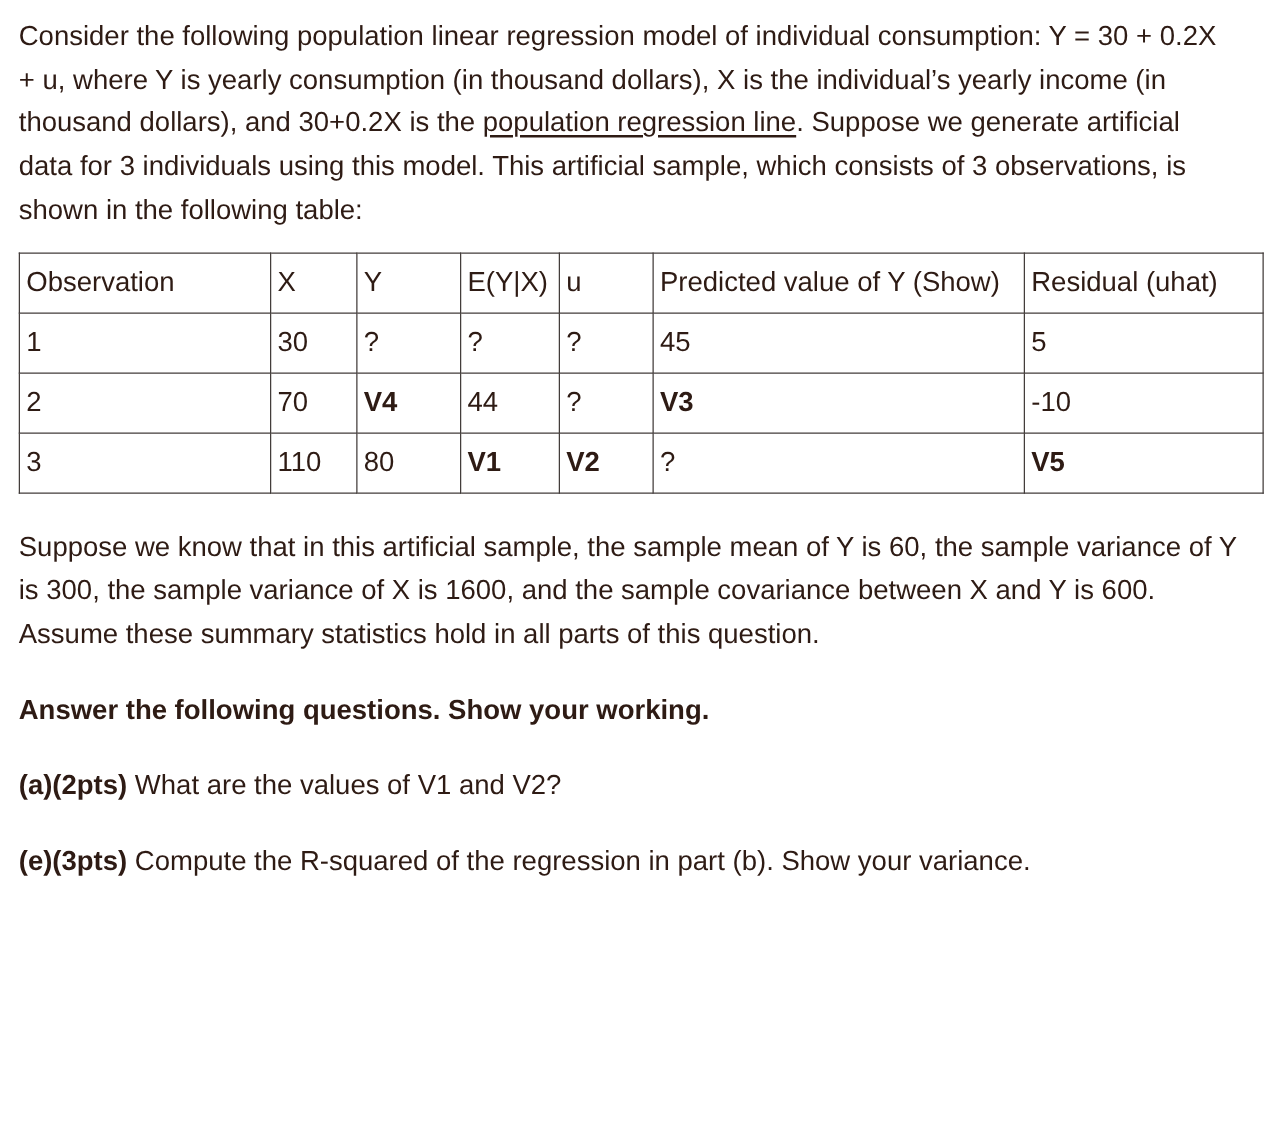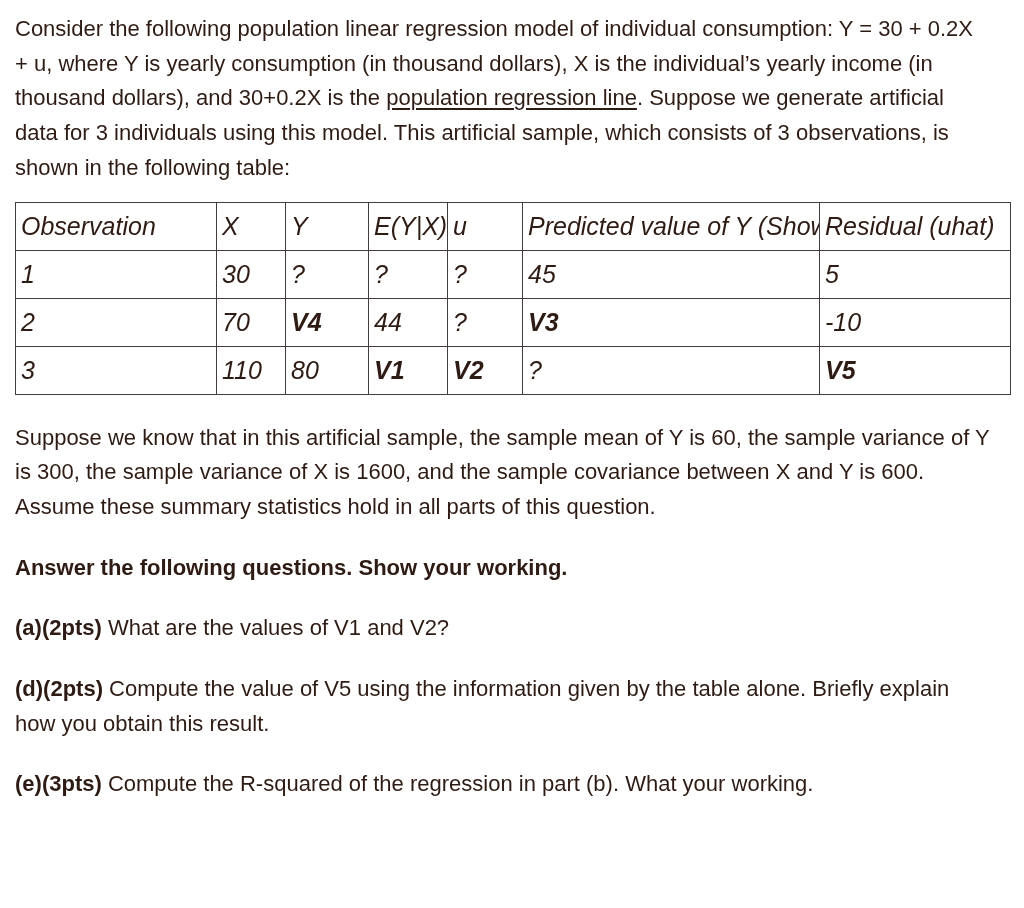--- a/index.html
+++ b/index.html
@@ -37,25 +37,24 @@
   }
   table.data-table th,
   table.data-table td {
     border: 1.5px solid #433d3b;
     box-sizing: border-box;
     height: 48px;
     padding: 2px 4px 2px 5px;
     font-weight: normal;
     text-align: left;
     vertical-align: middle;
-    font-size: 25px;
+    font-size: 22px;
     line-height: 26px;
     overflow: hidden;
     white-space: nowrap;
-    font-style: italic;
   }
   table.data-table td.b { font-weight: bold; }
 </style>
 </head>
 <body>
 
 <div class="page">
 
   <p class="para"><span>Consider the following population linear regression model of individual consumption: Y = 30 + 0.2X
 + u, where Y is yearly consumption (in thousand dollars), X is the individual’s yearly income (in
@@ -116,18 +115,16 @@
   <p class="para">Suppose we know that in this artificial sample, the sample mean of Y is 60, the sample variance of Y
 is 300, the sample variance of X is 1600, and the sample covariance between X and Y is 600.
 Assume these summary statistics hold in all parts of this question.</p>
 
   <p class="para bold">Answer the following questions. Show your working.</p>
 
   <p class="para"><span class="bold">(a)(2pts)</span><span> What are the values of V1 and V2?</span></p>
 
 
 
-  <p class="para"><span class="bold">(d)(2pts)</span><span> Compute the value of V5 using the information given by the table alone. Briefly explain
-how you obtain this result.</span></p>
 
-  <p class="para"><span class="bold">(e)(3pts)</span><span> Compute the R-squared of the regression in part (b). What your working.</span></p>
+  <p class="para"><span class="bold">(e)(3pts)</span><span> Compute the R-squared of the regression in part (b). Show your variance.</span></p>
 
 </div>
 
 </body></html>

